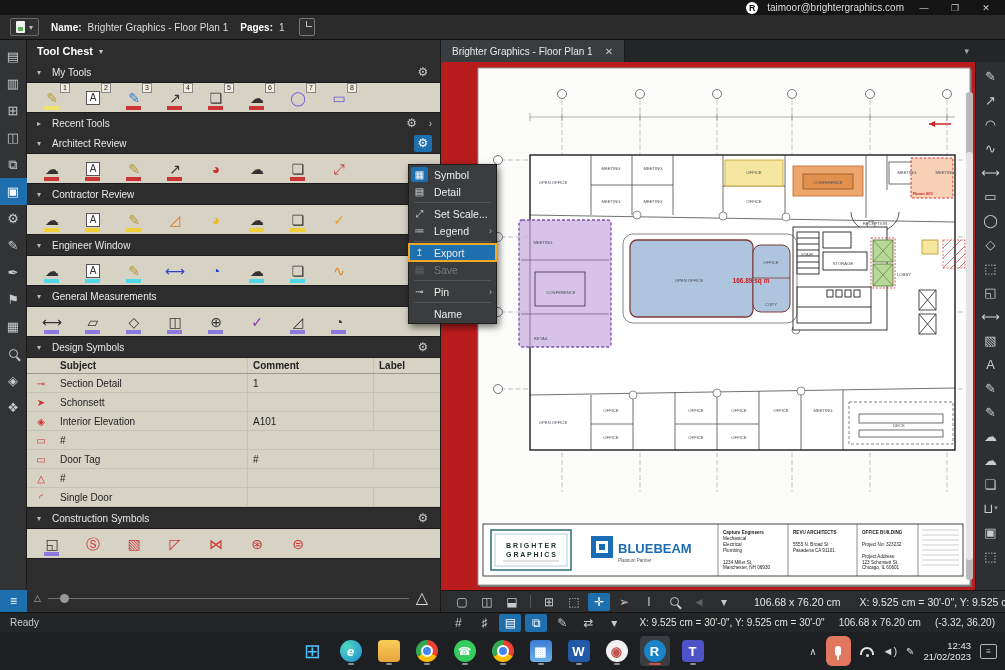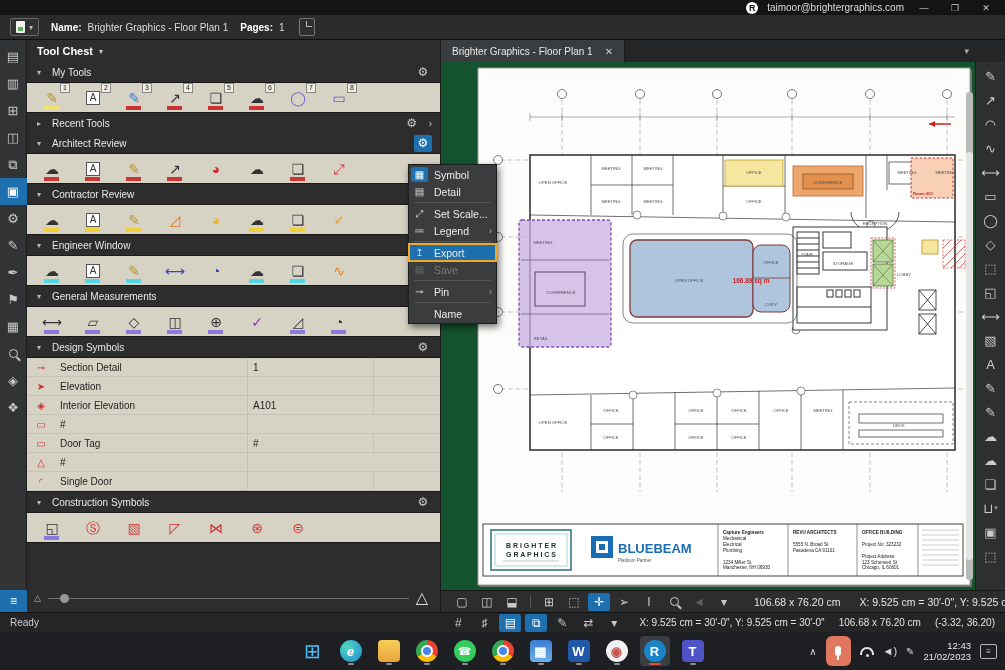--- a/index.html
+++ b/index.html
@@ -53,21 +53,21 @@
 .tri-small{font-size:9px}
 .tri-big{font-size:16px;color:#ddd;line-height:14px}
 .slider-line{flex:1;height:1px;background:#707070;position:relative}
 .slider-dot{position:absolute;left:12px;top:-4px;width:9px;height:9px;border-radius:50%;background:#989898}
 
 .docarea{flex:1;position:relative;background:#2b2d2f}
 .tabbar{position:absolute;top:0;left:0;right:0;height:22px;background:#242527;display:flex;align-items:center}
 .tab{height:22px;background:#3a3d40;color:#e8e8e8;font-size:10px;display:flex;align-items:center;padding:0 11px;gap:12px;border-right:1px solid #1c1c1c}
 .tab-close{font-size:10px;color:#c8c8c8}
 .tab-dd{margin-left:auto;color:#aaa;font-size:9px;padding-right:36px}
-.canvas{position:absolute;top:22px;left:0;right:30px;bottom:22px;background:#14532d;overflow:hidden}
+.canvas{position:absolute;top:22px;left:0;right:30px;bottom:22px;background:#b91c1c;overflow:hidden}
 .canvas svg{position:absolute;inset:0}
 .vscroll{position:absolute;top:30px;bottom:10px;right:2px;width:7px;background:#b9b9b9;border-radius:3px}
 .vscroll .thumb{position:absolute;top:60px;bottom:20px;left:0;right:0;background:#e4e4e4;border-radius:3px}
 .right-rail{position:absolute;top:22px;right:0;width:30px;bottom:22px;background:#2d2f31;display:flex;flex-direction:column;align-items:center;padding-top:2px;border-left:1px solid #1b1b1b}
 .rr-ico{width:26px;height:24px;display:flex;align-items:center;justify-content:center;color:#c8cacc;font-size:13px;flex:none}
 .rr-ico .dd{font-size:7px;margin-left:1px;color:#999}
 .doc-toolbar{position:absolute;bottom:0;left:0;right:0;height:22px;background:#2b2d2f;border-top:1px solid #191919;display:flex;align-items:center;font-size:10.5px;color:#e6e6e6;padding:0 10px;gap:3px}
 .dt-ico{width:22px;height:18px;display:flex;align-items:center;justify-content:center;color:#c9c9c9;font-size:12px;border-radius:2px;flex:none}
 .dt-ico.active{background:#1d6fae;color:#fff}
 .dt-ico.disabled{color:#5f5f5f}
@@ -386,29 +386,35 @@
             <span class="g" style="color: rgb(51, 51, 51);">◔</span>
             <span class="accent" style="background: rgb(138, 122, 224);"></span>
           </div>
         </div>
         <div class="sec-hdr">
           <span class="chev">▾</span>
           <span>Design Symbols</span>
           <span class="gearbtn">⚙</span>
         </div>
         <div class="ds-table">
+          <div class="ds-row hdr">
+            <div class="ds-cell ds-ico"></div>
+            <div class="ds-cell">Subject</div>
+            <div class="ds-cell">Comment</div>
+            <div class="ds-cell">Label</div>
+          </div>
           <div class="ds-row">
             <div class="ds-cell ds-ico">⊸</div>
             <div class="ds-cell">Section Detail</div>
             <div class="ds-cell">1</div>
             <div class="ds-cell"></div>
           </div>
           <div class="ds-row">
             <div class="ds-cell ds-ico">➤</div>
-            <div class="ds-cell">Elevation</div>
+            <div class="ds-cell">Schonsett</div>
             <div class="ds-cell"></div>
             <div class="ds-cell"></div>
           </div>
           <div class="ds-row">
             <div class="ds-cell ds-ico">◈</div>
             <div class="ds-cell">Interior Elevation</div>
             <div class="ds-cell">A101</div>
             <div class="ds-cell"></div>
           </div>
           <div class="ds-row">

